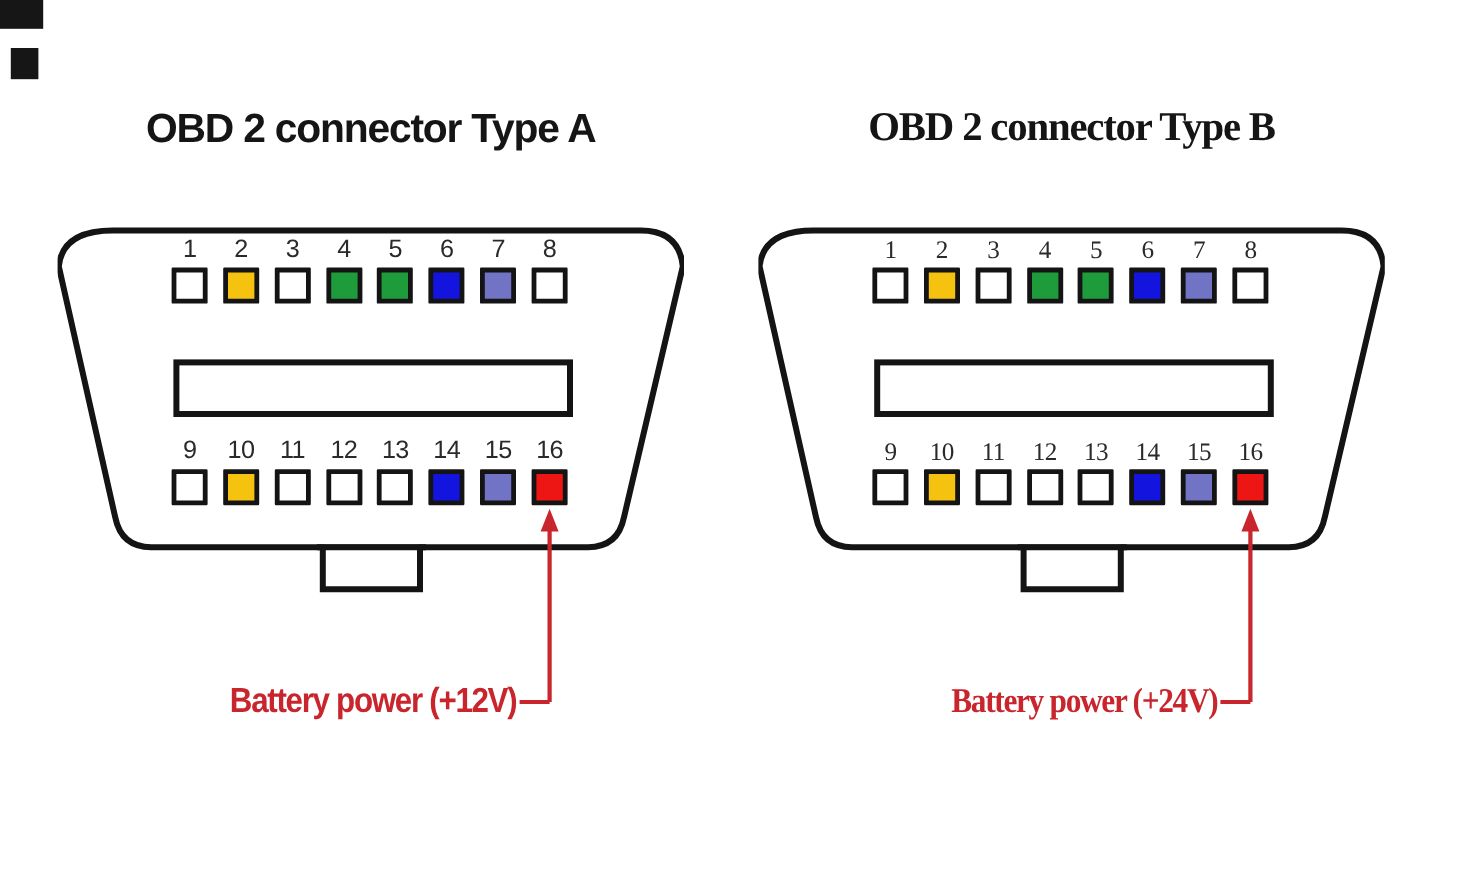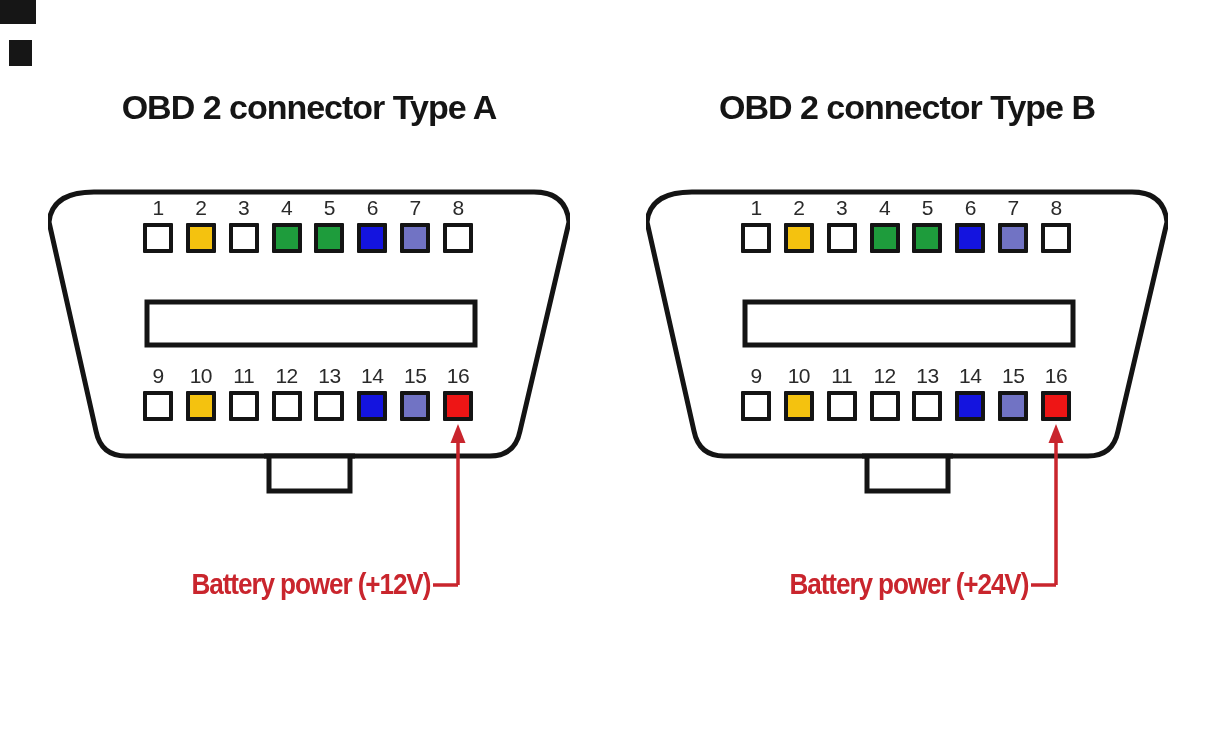--- a/index.html
+++ b/index.html
@@ -12,21 +12,21 @@
   .canvas{
     position:relative;width:1220px;height:740px;background:#ffffff;overflow:hidden;
     font-family:"Liberation Sans",sans-serif;
   }
   .corner-mark{position:absolute;background:#161616;}
   #mark1{left:0;top:0;width:36px;height:24px;}
   #mark2{left:9px;top:40px;width:23px;height:26px;}
 
   .group{position:absolute;top:84px;width:522px;height:600px;}
   #group-a{left:48px;}
-  #group-b{left:646px;}
+  #group-b{left:632px;font-family:Liberation Serif, serif;}
 
   .conn-title{
     position:absolute;top:4px;left:0;width:100%;text-align:center;
     font-size:34px;font-weight:700;letter-spacing:-1px;color:var(--title);
     white-space:nowrap;
   }
 
   .conn-svg{position:absolute;left:0;top:104px;width:522px;height:440px;}
   .conn-body{fill:#ffffff;stroke:var(--outline);stroke-width:5;stroke-linejoin:round;}
   .conn-slot{fill:#ffffff;stroke:var(--outline);stroke-width:5;}

